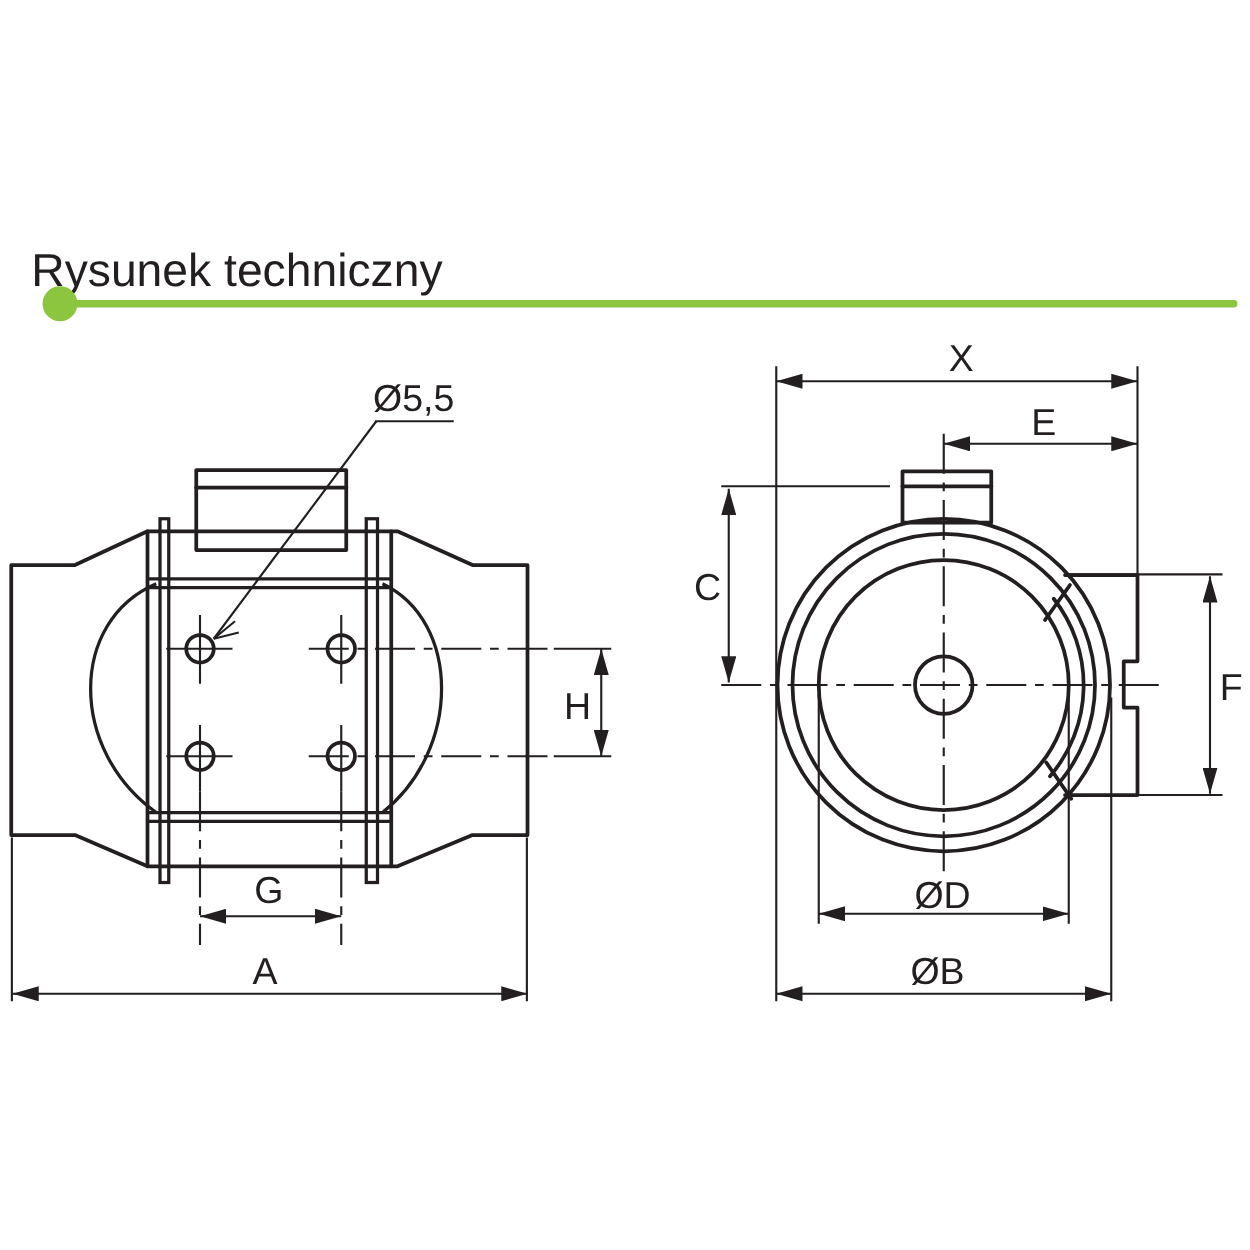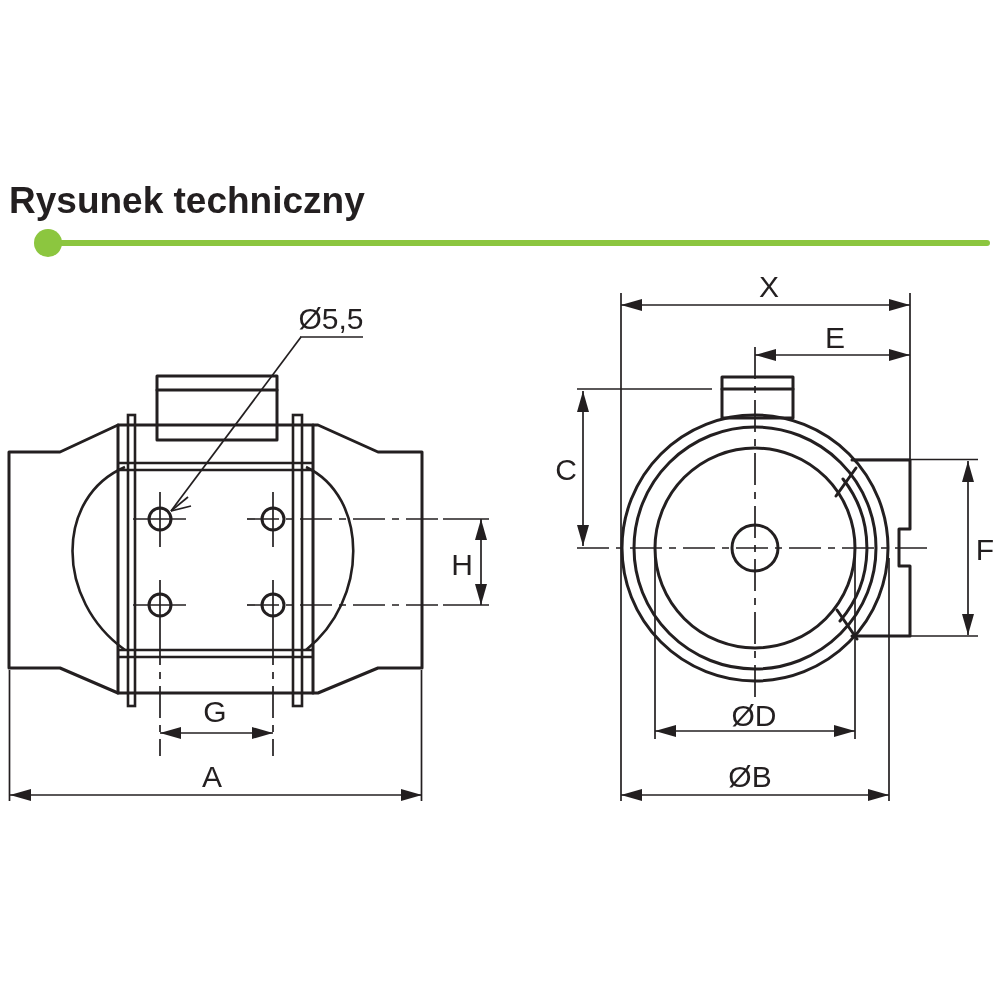--- a/index.html
+++ b/index.html
@@ -1,22 +1,22 @@
 <!DOCTYPE html>
 <html><head>
 <meta charset="utf-8">
 <style>
   html,body{margin:0;padding:0;background:#fff;}
   .page{
     position:relative;width:1000px;height:1000px;background:#fff;
     font-family:"Liberation Sans",sans-serif;overflow:hidden;
   }
   .page-title{
-    position:absolute;left:9px;top:180px;margin:0;
-    font-size:37px;font-weight:bold;color:#231F20;letter-spacing:0px;
+    position:absolute;left:9px;top:180px;margin:16px;
+    font-size:37px;font-weight:normal;color:#231F20;letter-spacing:0px;
   }
   .green-rule{
     position:absolute;left:48px;top:240px;width:942px;height:6px;
     background:#8CC63F;border-radius:3px;
   }
   .green-dot{
     position:absolute;left:34px;top:229px;width:28px;height:28px;
     border-radius:50%;background:#8CC63F;
   }
   svg.drawing{position:absolute;left:0;top:0;}

